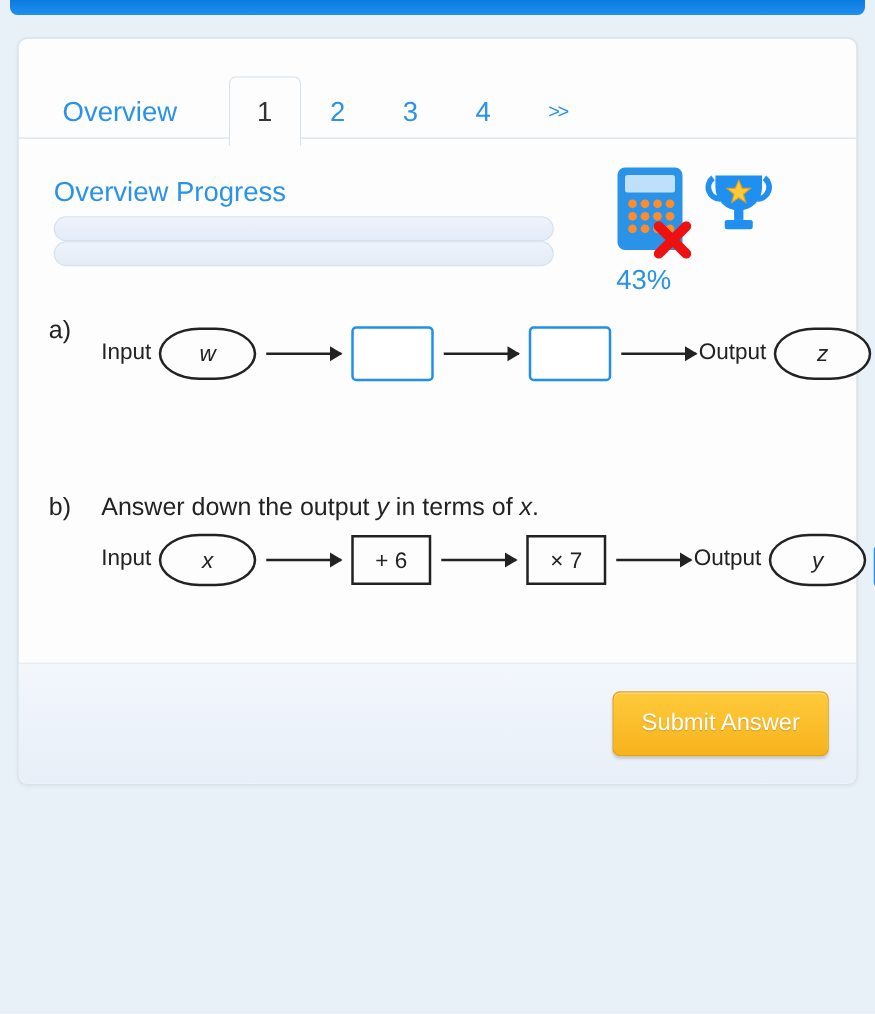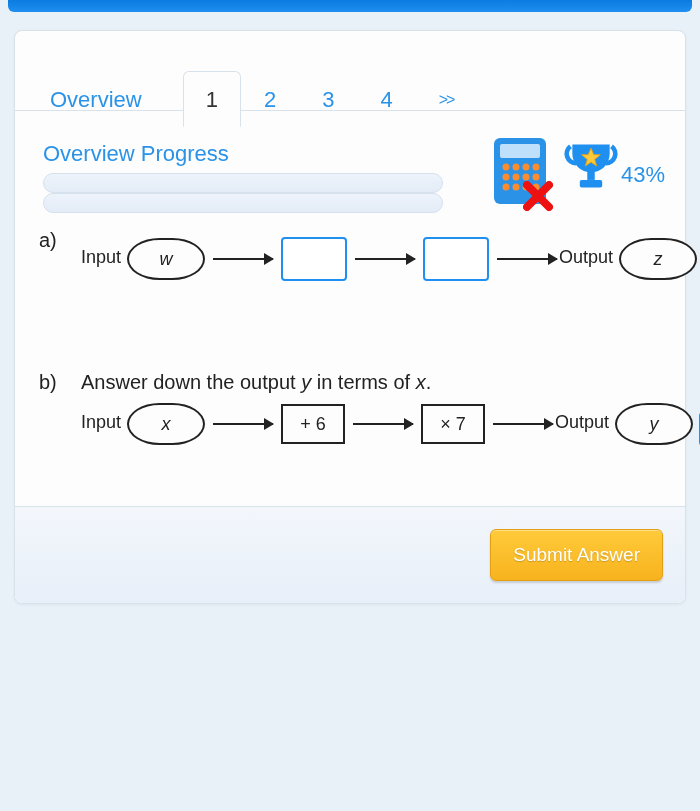--- a/index.html
+++ b/index.html
@@ -41,21 +41,21 @@
   .tab {
     color: #2a93e8;
     font-size: 22px;
     padding: 0 22px;
     height: 56px;
     line-height: 56px;
     cursor: pointer;
     border: 1px solid transparent;
     border-bottom: none;
     position: relative;
-    top: 17px;
+    top: 7px;
   }
   .tab.overview { padding-right: 40px; }
   .tab.active {
     background: #fdfdfd;
     border: 1px solid #d8e2eb;
     border-bottom: 1px solid #fdfdfd;
     border-radius: 6px 6px 0 0;
     color: #333;
   }
   .tab.more { font-size: 16px; letter-spacing: -2px; color:#2a93e8; }
@@ -70,22 +70,21 @@
   .pbar {
     height: 20px;
     width: 400px;
     border-radius: 12px;
     background: linear-gradient(#eef3fb, #e3ecf7);
     border: 1px solid #d6e1ee;
   }
   .progress-right {
     width: 170px;
     display: flex;
-    flex-direction: row;
-    align-items: center;
+    flex-direction: column;
     gap: 2px;
   }
   .icons-row {
     display: flex;
     gap: 16px;
     align-items: flex-start;
   }
   .calc-wrap { position: relative; width:54px; height:72px; }
   .percent { color:#2a93e8; font-size:22px; margin-top:4px; }
   

